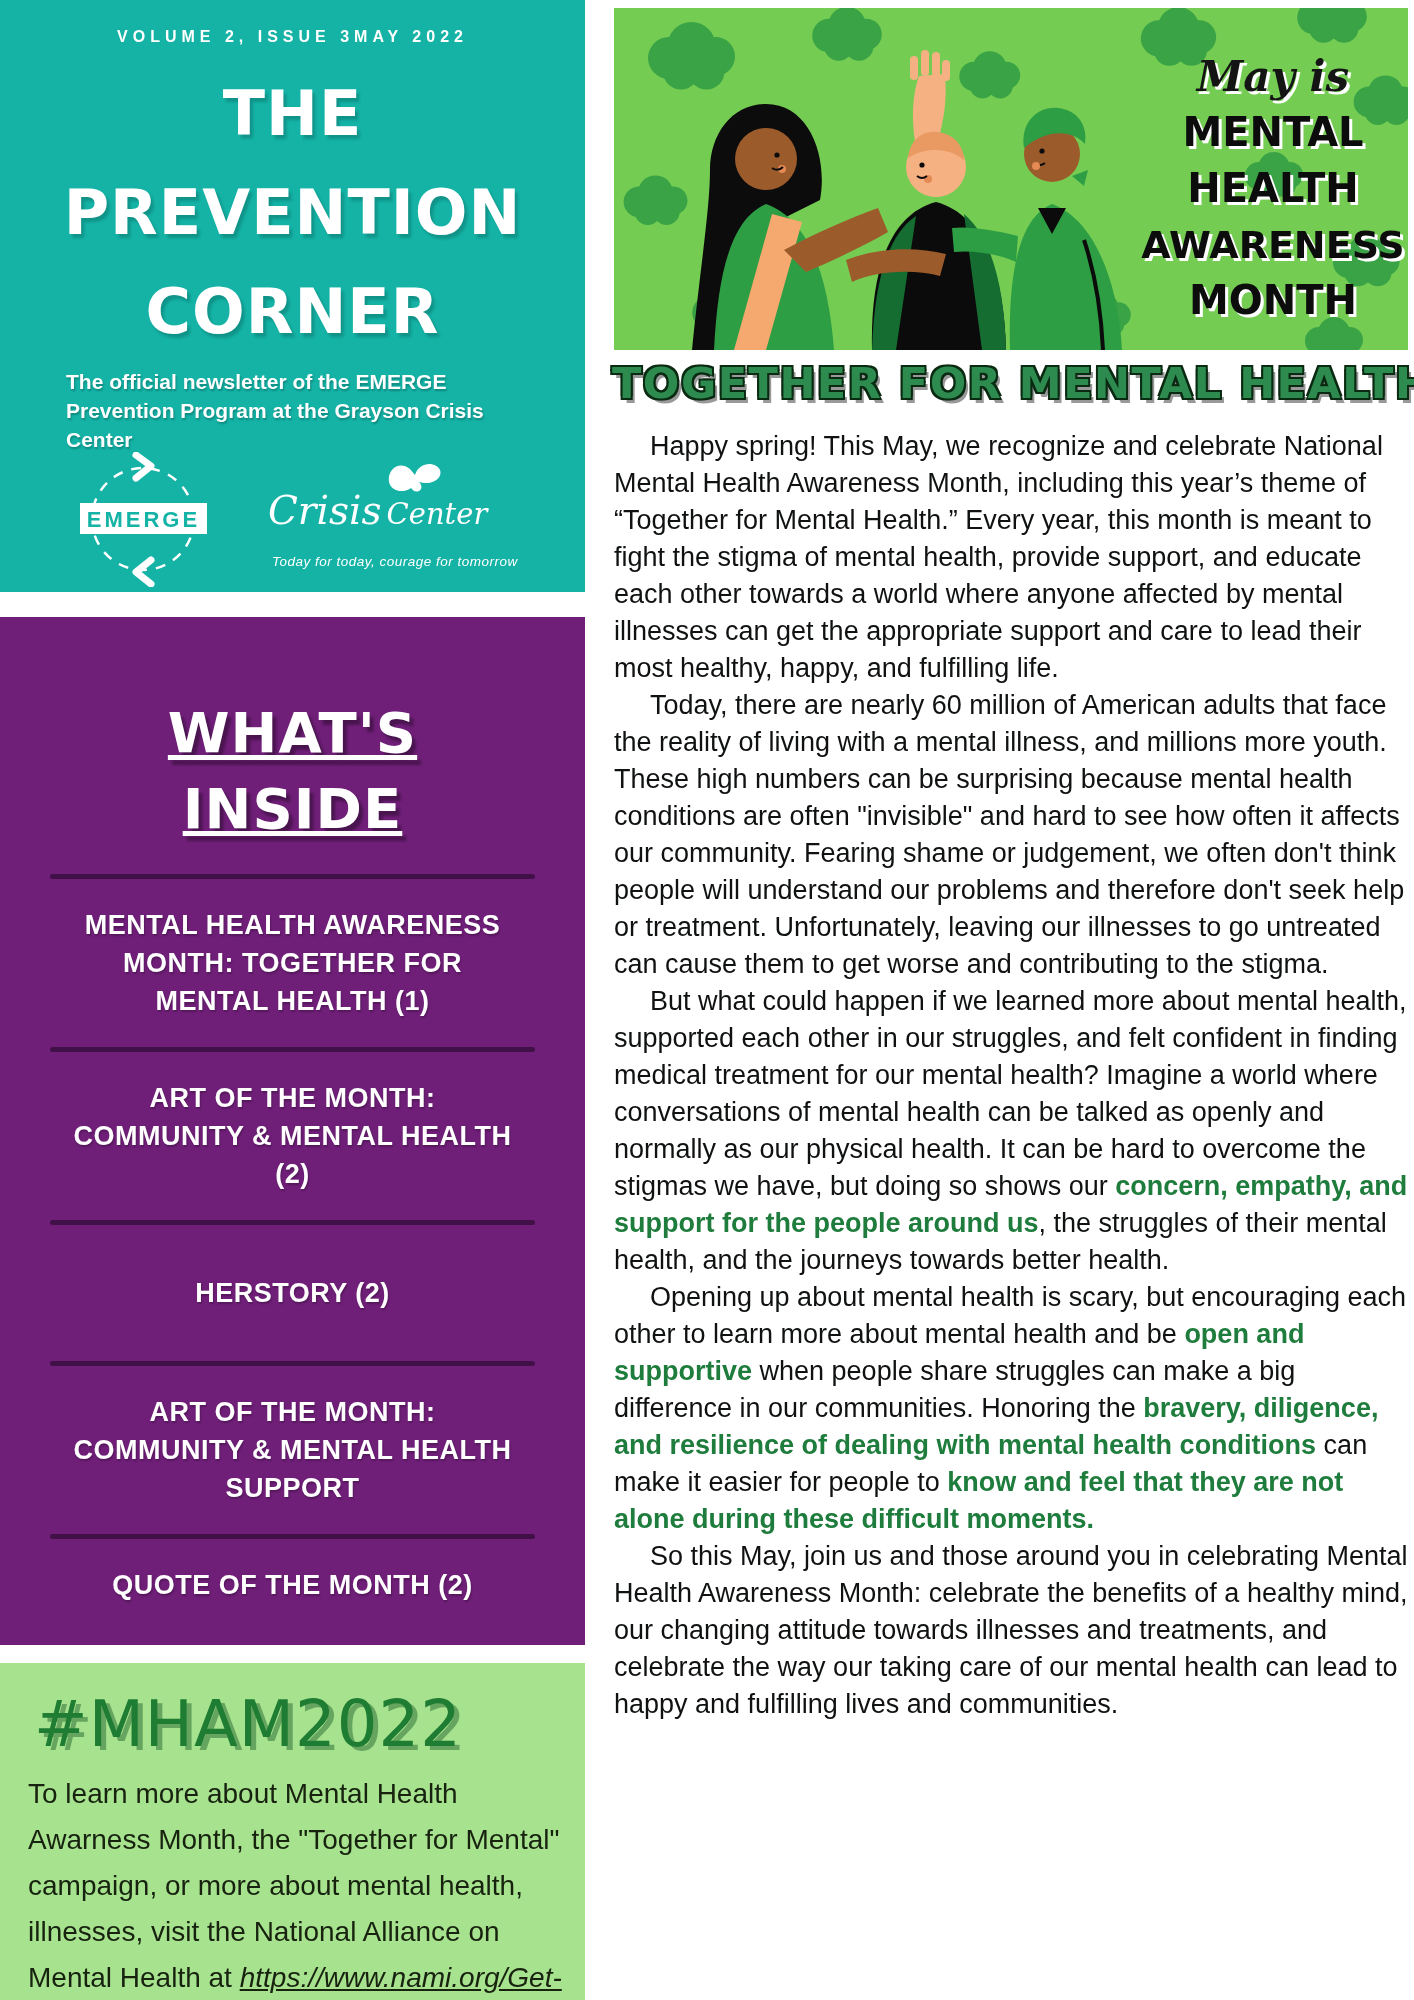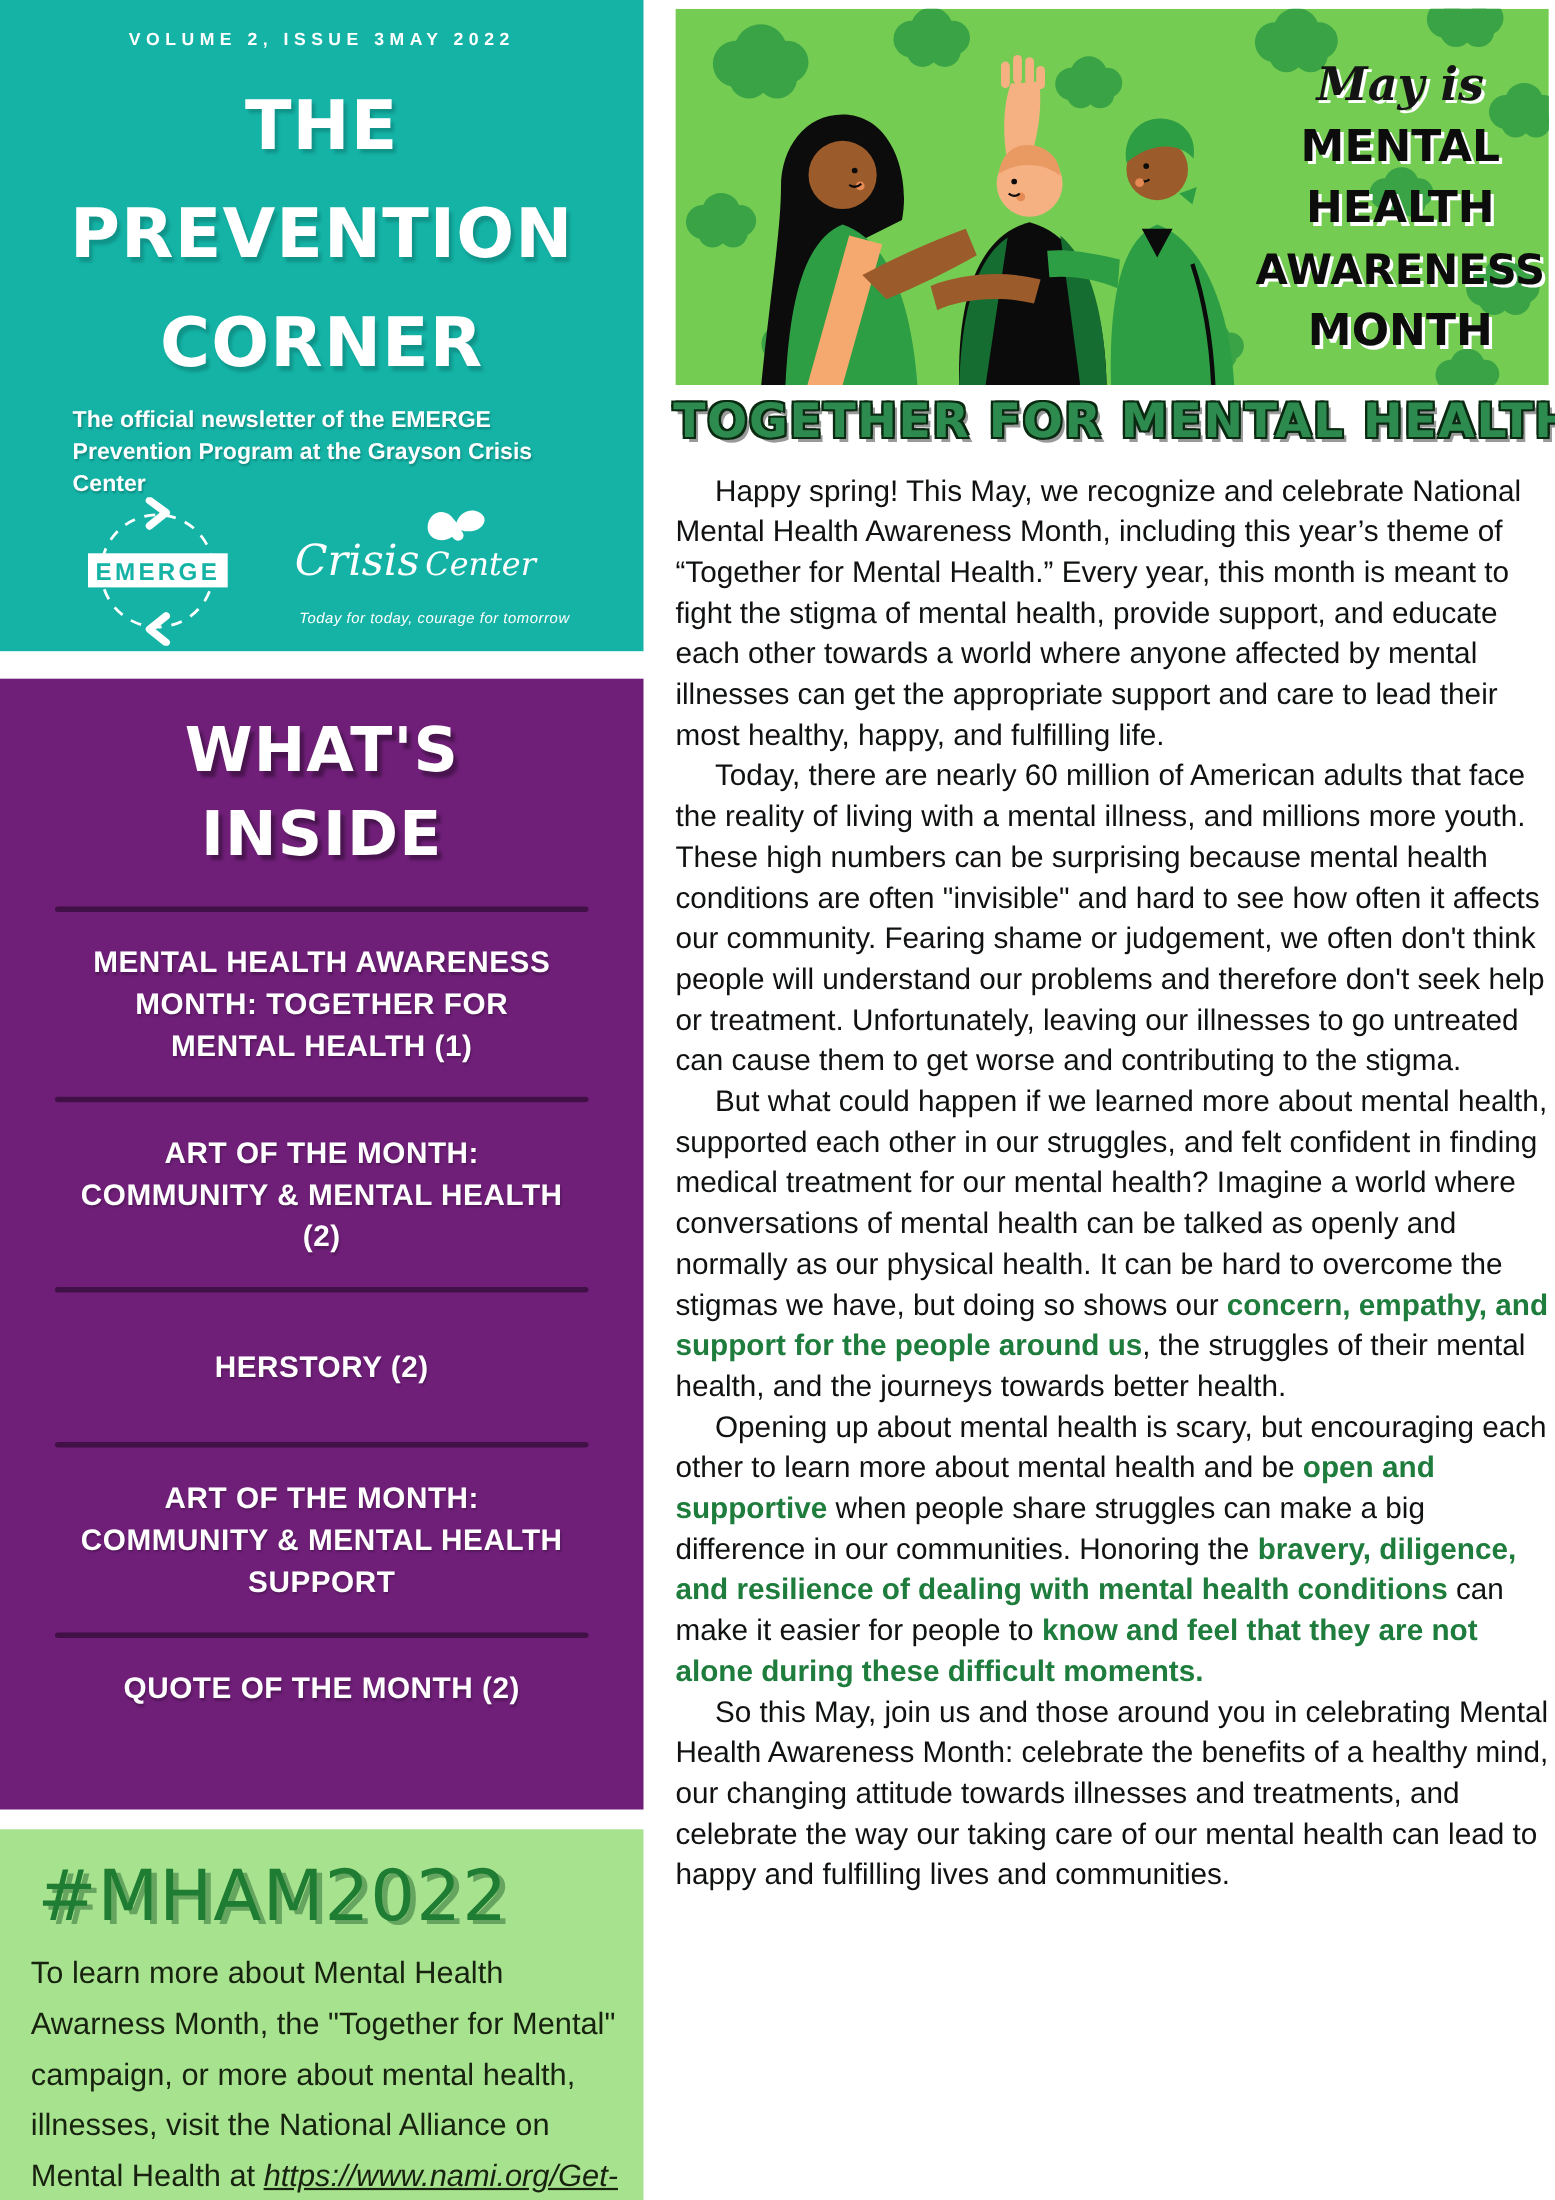--- a/index.html
+++ b/index.html
@@ -17,23 +17,23 @@
   .emerge-logo{position:absolute;left:76px;top:452px;}
   .crisis-logo{position:absolute;left:268px;top:458px;width:300px;height:125px;color:#fff;}
   .crisis-butterfly{position:absolute;left:118px;top:0;}
   .crisis-name{position:absolute;left:0;top:30px;white-space:nowrap;
                font-family:"DejaVu Serif",serif;font-style:italic;}
   .crisis-big{font-size:39px;}
   .crisis-small{font-size:29px;}
   .crisis-tag{position:absolute;left:4px;top:96px;font-size:13.5px;font-style:italic;
               letter-spacing:0.5px;white-space:nowrap;}
   .purple{position:absolute;left:0;top:617px;width:585px;height:1028px;background:#701f79;color:#fff;}
-  .wi-title{margin-top:28px;text-align:center;font-family:"DejaVu Sans",sans-serif;
+  .wi-title{margin-top:78px;text-align:center;font-family:"DejaVu Sans",sans-serif;
             font-size:56px;font-weight:bold;line-height:76px;letter-spacing:1px;
-            text-shadow:4px 5px 3px rgba(0,0,0,0.35);}
+            text-shadow:4px 5px 3px rgba(0,0,0,0.35);text-decoration:underline;}
   .wi-div{height:5px;background:rgba(32,6,38,0.6);margin:27px 50px;border-radius:3px;}
   .wi-item{font-size:27px;font-weight:bold;line-height:38px;text-align:center;
            padding:0 68px;letter-spacing:0.5px;text-shadow:1px 2px 2px rgba(0,0,0,0.25);}
   .wi-item.roomy{padding-top:22px;padding-bottom:22px;}
   .greenbox{position:absolute;left:0;top:1663px;width:585px;height:337px;background:#a7e28e;color:#17220f;}
   .hashtag{margin:24px 0 6px 34px;font-family:"DejaVu Sans",sans-serif;font-size:64px;
            font-weight:normal;color:#1f7d33;letter-spacing:1px;
            text-shadow:5px 4px 0 rgba(25,92,40,0.45);}
   .greenbox p{margin:10px 16px 0 28px;font-size:28px;line-height:46px;}
   .nami-link{color:#17220f;font-style:italic;text-decoration:underline;}

